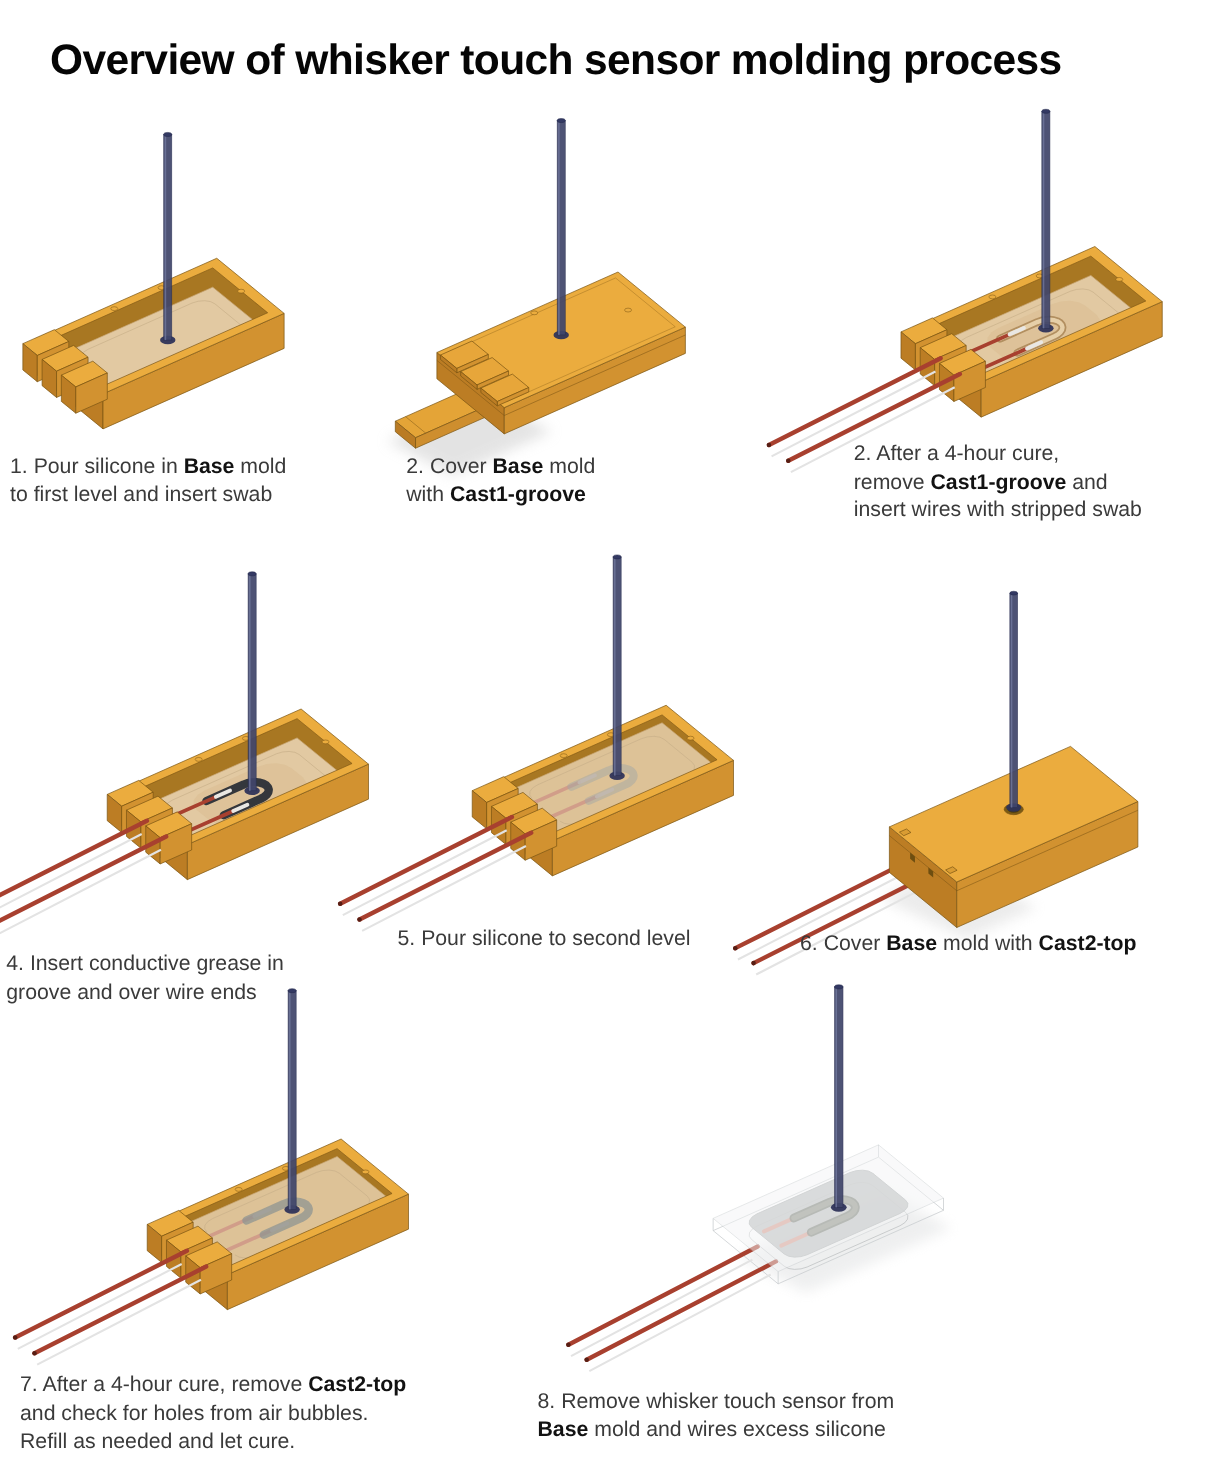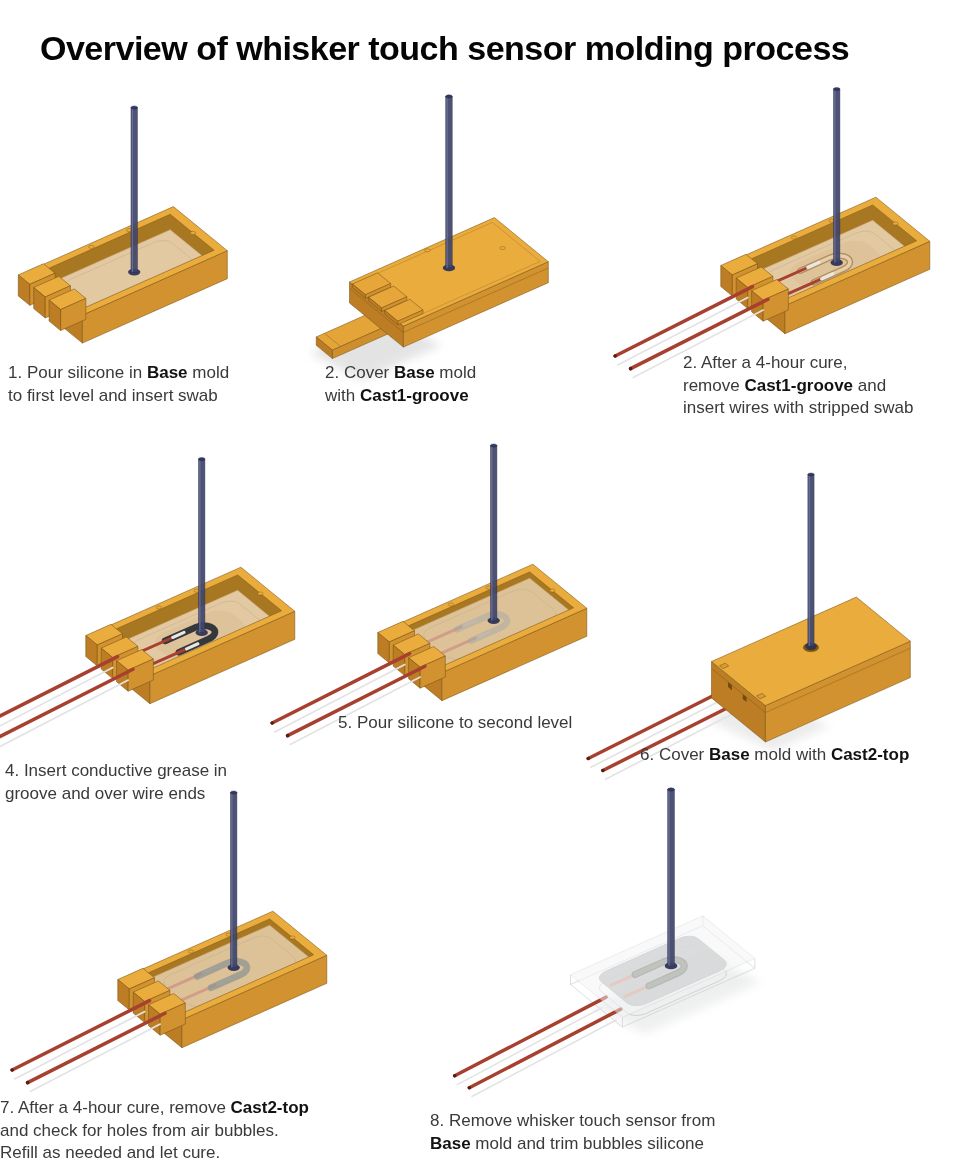--- a/index.html
+++ b/index.html
@@ -251,21 +251,21 @@
           </g>
           <defs>
             <clipPath id="s4c">
               <polygon points="228.8,268.7 412.4,187 475.2,238.3 291.6,319.9"></polygon>
             </clipPath>
             <filter id="s4b" x="-60%" y="-60%" width="220%" height="220%">
               <feGaussianBlur stdDeviation="6"></feGaussianBlur>
             </filter>
           </defs>
         </svg>
-    <figcaption class="cap" style="left: 318px; top: 712px; width: 290px; margin-left: 20px;"><span>5. Pour silicone to second level</span></figcaption>
+    <figcaption class="cap" style="left: 318px; top: 740px; width: 290px;"><span>5. Pour silicone to second level</span></figcaption>
   </figure>
 
   <figure class="step">
     <svg class="illus" viewBox="0 0 500 450" style="left: 561px; top: 455px; width: 350px; height: 315px;">
           <g>
             <polygon points="204.5,376.5 285.5,340.5 384,387 303,423" fill="#CFCFCF" opacity="0.4" filter="url(#s5b)"></polygon>
             <line x1="238.1" y1="345.4" x2="41.9" y2="446.6" stroke="#E3E3E3" stroke-width="2.4"></line>
             <line x1="259" y1="362.5" x2="62.8" y2="463.7" stroke="#E3E3E3" stroke-width="2.4"></line>
             <line x1="244.1" y1="330.4" x2="38.9" y2="433.6" stroke="#A8402F" stroke-width="5" stroke-linecap="round"></line>
             <circle cx="38.9" cy="433.6" r="2.6" fill="#571E14"></circle>
@@ -337,21 +337,21 @@
           </g>
           <defs>
             <clipPath id="s6c">
               <polygon points="228.8,268.7 412.4,187 475.2,238.3 291.6,319.9"></polygon>
             </clipPath>
             <filter id="s6b" x="-60%" y="-60%" width="220%" height="220%">
               <feGaussianBlur stdDeviation="6"></feGaussianBlur>
             </filter>
           </defs>
         </svg>
-    <figcaption class="cap" style="left: 0px; top: 1097px; width: 335px;"><span>7. After a 4-hour cure, remove </span><span class="b">Cast2-top</span><span>
+    <figcaption class="cap" style="left: 16px; top: 1097px; width: 335px;"><span>7. After a 4-hour cure, remove </span><span class="b">Cast2-top</span><span>
 and check for holes from air bubbles.
 Refill as needed and let cure.</span></figcaption>
   </figure>
 
   <figure class="step">
     <svg class="illus" viewBox="0 0 500 450" style="left: 413px; top: 778px; width: 350px; height: 315px;">
           <g>
             <polygon points="252.3,324.3 418.8,250.3 497.3,291.8 330.8,365.8" fill="#DADCDD" opacity="0.45" filter="url(#s7b)"></polygon>
             <polygon points="225,295 414,211 488.3,271.8 299.3,355.8" fill="none" stroke="#C6CACD" stroke-width="1" opacity="0.85"></polygon>
             <line x1="225" y1="281" x2="225" y2="295" stroke="#C6CACD" stroke-width="1" opacity="0.85"></line>
@@ -376,16 +376,16 @@
             <rect x="364.90000000000003" y="16.399999999999977" width="1.7" height="252" fill="#7A81A8" opacity="0.65"></rect>
             <ellipse cx="368.6" cy="16.399999999999977" rx="4.8" ry="2.4" fill="#333963" stroke="#23284A" stroke-width="0.6"></ellipse>
           </g>
           <defs>
             <filter id="s7b" x="-60%" y="-60%" width="220%" height="220%">
               <feGaussianBlur stdDeviation="7"></feGaussianBlur>
             </filter>
           </defs>
         </svg>
     <figcaption class="cap" style="left: 430px; top: 1099px; width: 320px; margin-top: 11px;"><span>8. Remove whisker touch sensor from
-</span><span class="b">Base</span><span> mold and trim bubbles silicone</span></figcaption>
+</span><span class="b">Base</span><span> mold and wires excess silicone</span></figcaption>
   </figure>
 </div>
 </div>
 
 </body></html>

